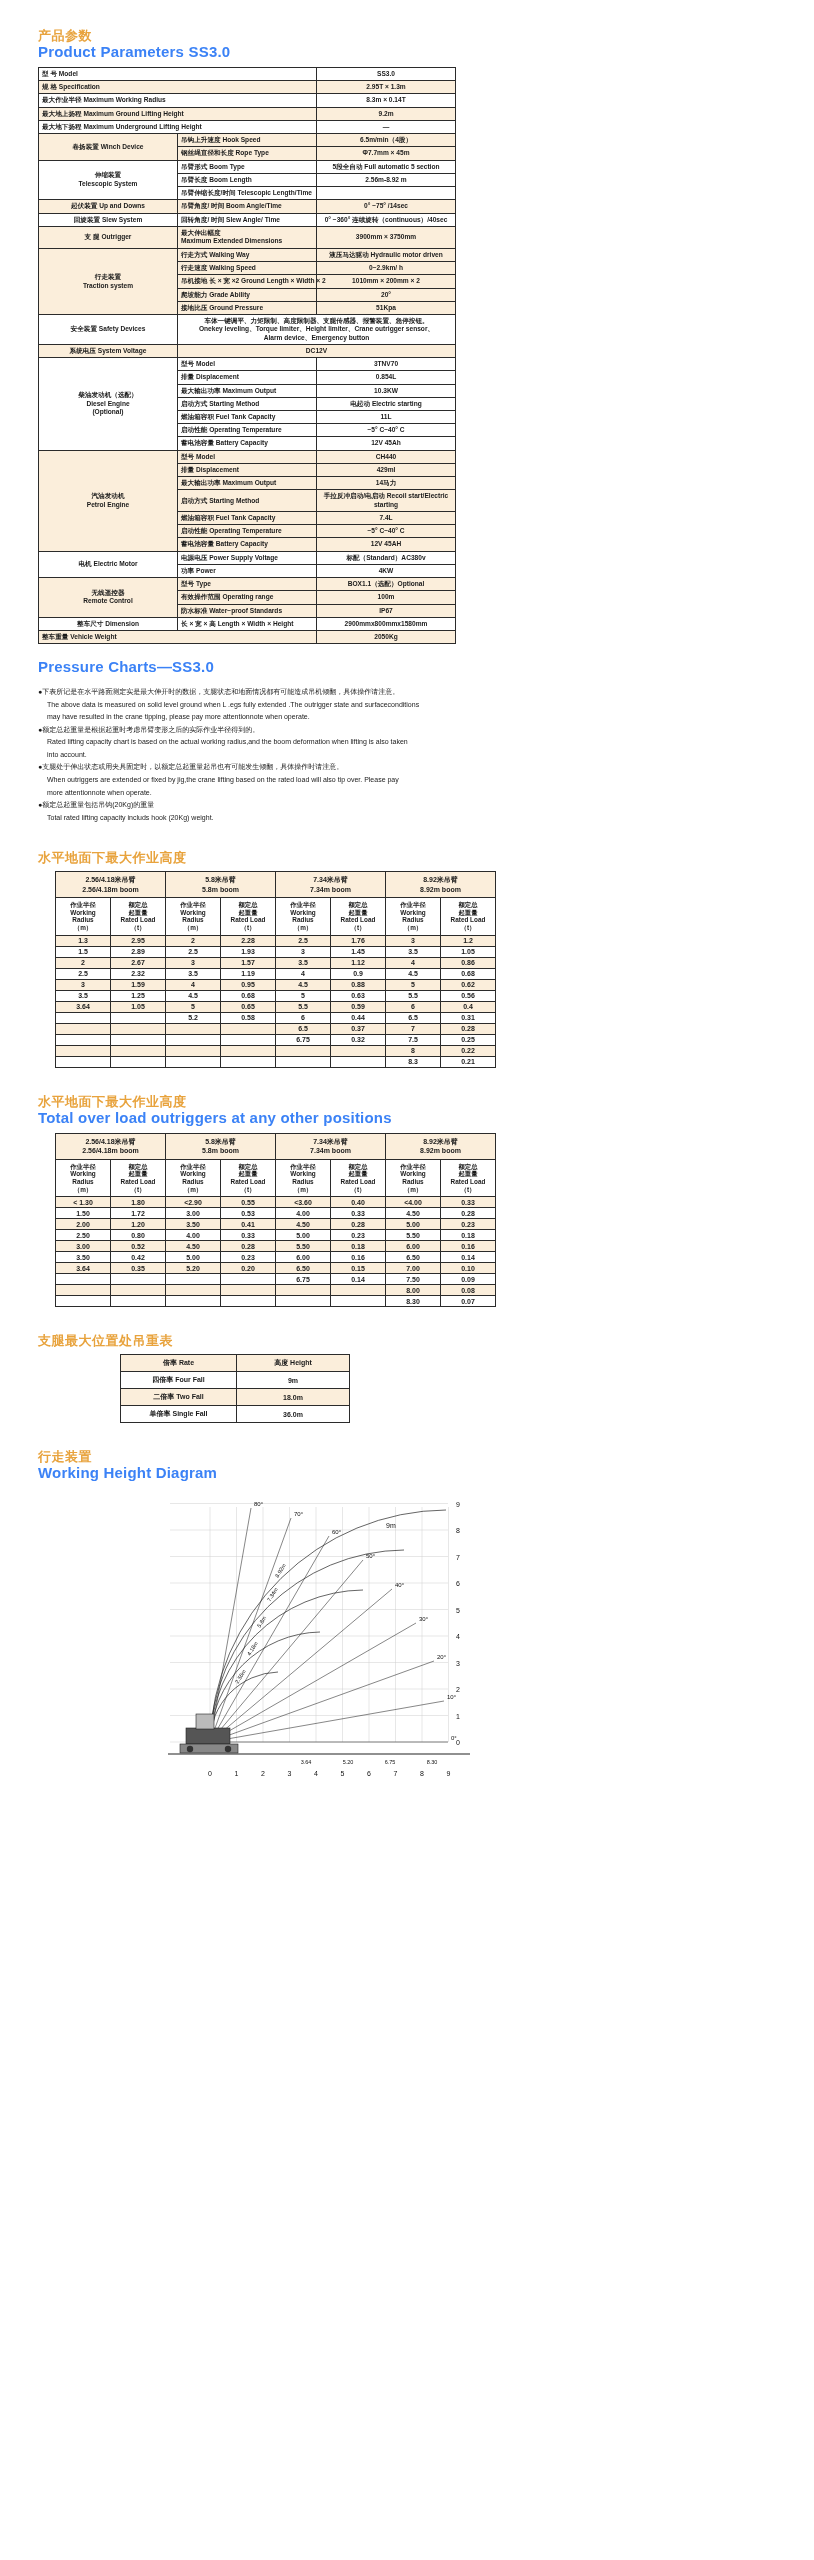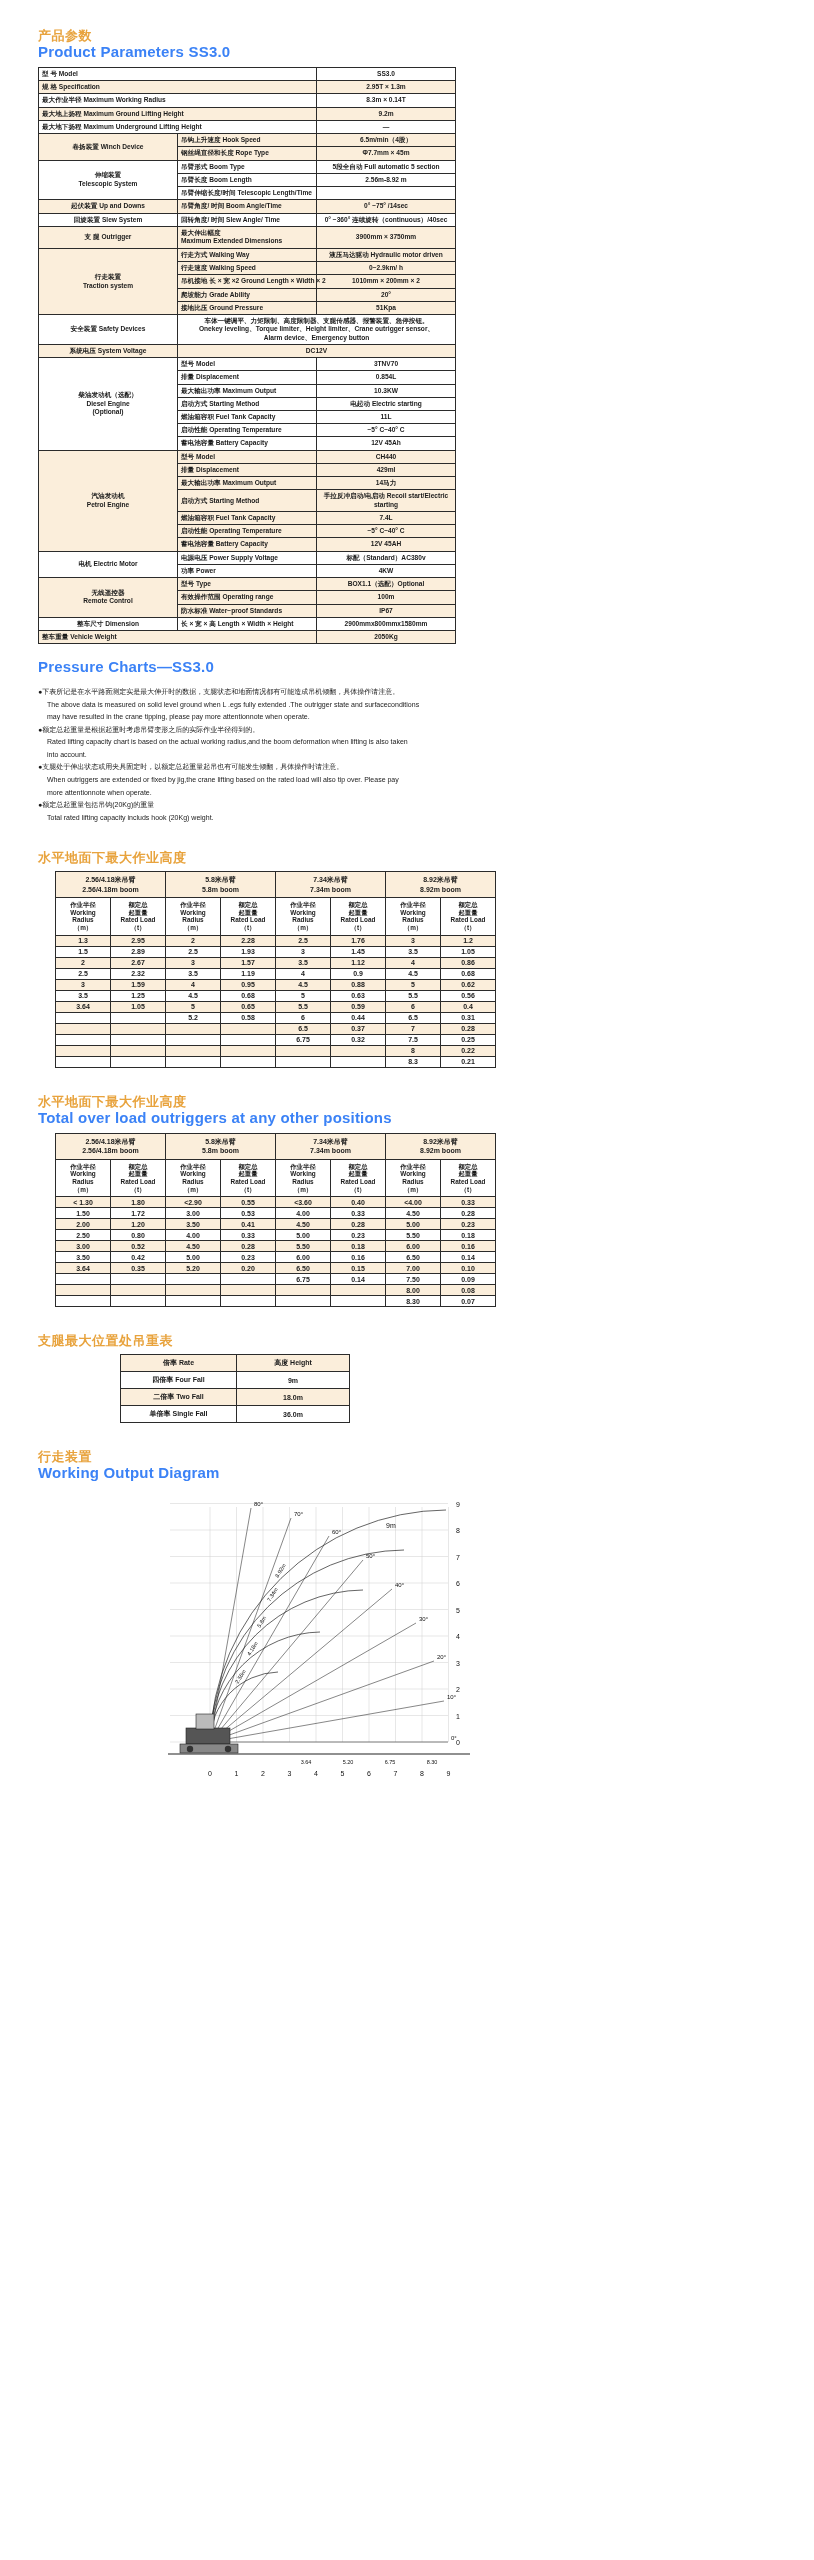--- a/index.html
+++ b/index.html
@@ -632,21 +632,21 @@
         <td class="k">单倍率 Single Fall</td>
         <td>36.0m</td>
       </tr>
     </tbody>
       </table>
   </div>
 
   <div class="spacer" style="height:26px"></div>
   <div class="sec-head">
     <div class="cn">行走装置</div>
-    <div class="en">Working Output Diagram</div>
+    <div class="en">Working Height Diagram</div>
   </div>
 
   <div class="diagram-wrap">
     <svg class="diagram" width="480" height="290" viewBox="0 0 480 290">
       <g id="diagram-grid">
           <line x1="60" y1="15" x2="60" y2="250" stroke="#cfcfcf" stroke-width="0.5"></line>
           <line x1="86.5" y1="15" x2="86.5" y2="250" stroke="#cfcfcf" stroke-width="0.5"></line>
           <line x1="113" y1="15" x2="113" y2="250" stroke="#cfcfcf" stroke-width="0.5"></line>
           <line x1="139.5" y1="15" x2="139.5" y2="250" stroke="#cfcfcf" stroke-width="0.5"></line>
           <line x1="166" y1="15" x2="166" y2="250" stroke="#cfcfcf" stroke-width="0.5"></line>

